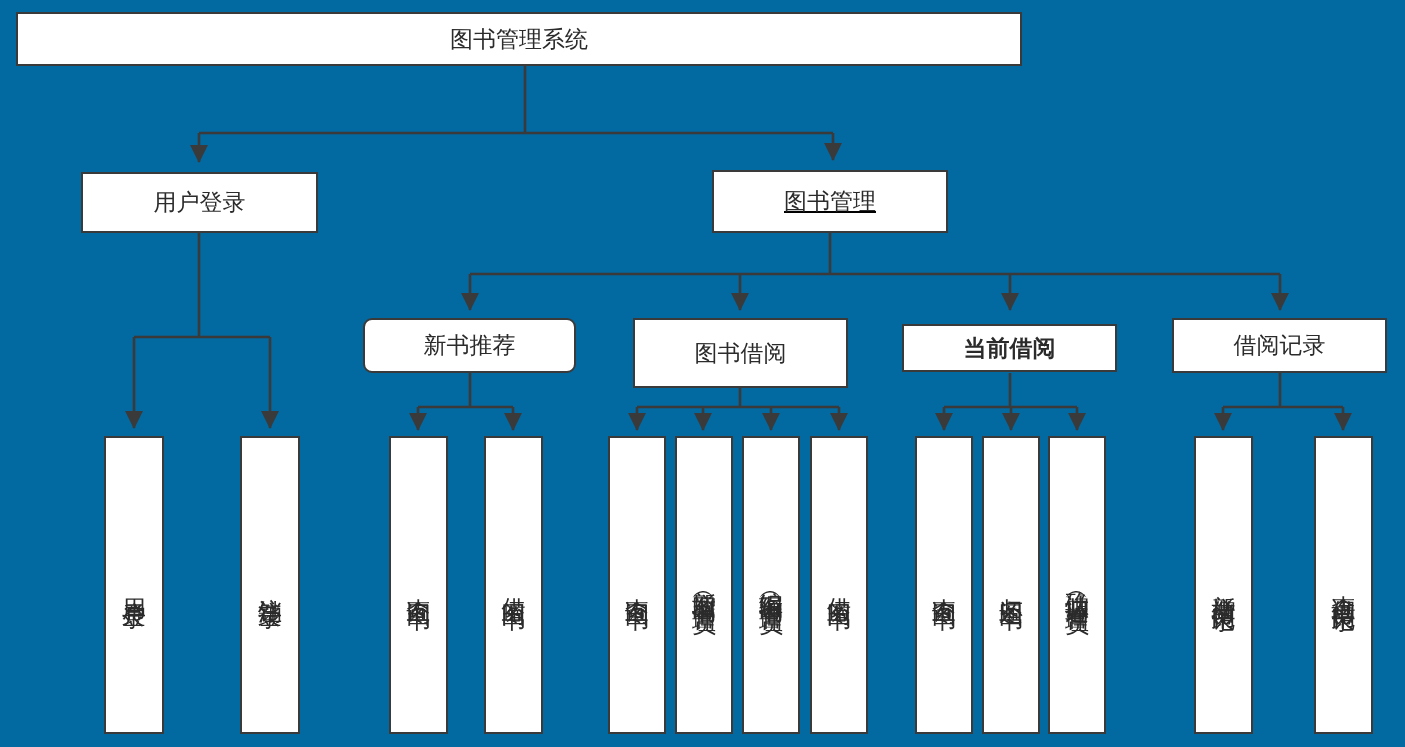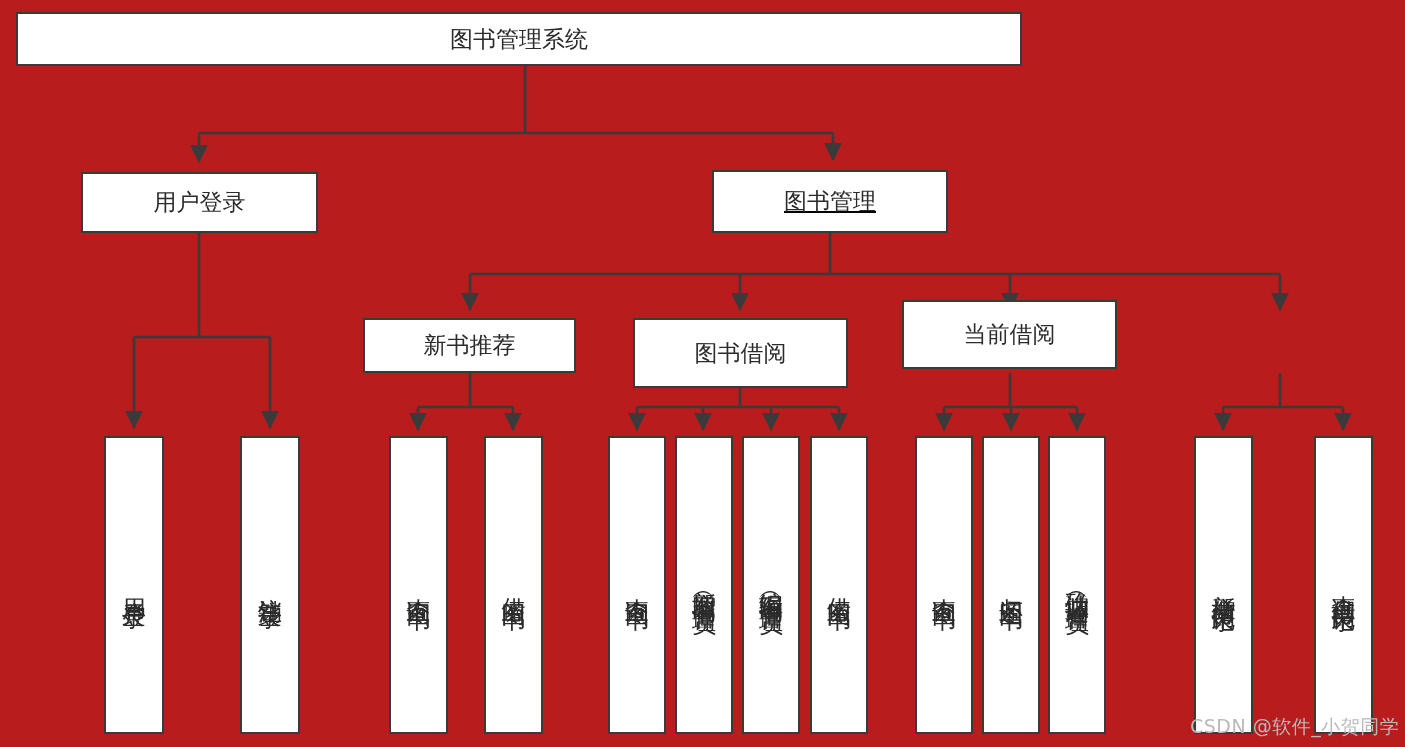--- a/index.html
+++ b/index.html
@@ -7,21 +7,21 @@
     padding: 0;
     background: #ffffff;
   }
   body {
     font-family: "DejaVu Sans", "Liberation Sans", sans-serif;
   }
   #canvas {
     position: relative;
     width: 1405px;
     height: 747px;
-    background: #b91c1c;
+    background: #0369a1;
     overflow: hidden;
   }
   svg#wires {
     position: absolute;
     left: 0;
     top: 0;
     width: 1405px;
     height: 747px;
   }
   .node {
@@ -124,28 +124,31 @@
     <span class="lbl">图书管理系统</span>
   </div>
 
   <div class="node horiz" style="left:81px; top:172px; width:237px; height:61px;">
     <span class="lbl">用户登录</span>
   </div>
   <div class="node horiz" style="left:712px; top:170px; width:236px; height:63px;text-decoration:underline;">
     <span class="lbl">图书管理</span>
   </div>
 
-  <div class="node horiz" style="left:363px; top:318px; width:213px; height:55px;">
+  <div class="node horiz" style="left:363px; top:318px; width:213px; height:55px;border-radius:9px;">
     <span class="lbl">新书推荐</span>
   </div>
   <div class="node horiz" style="left:633px; top:318px; width:215px; height:70px;">
     <span class="lbl">图书借阅</span>
   </div>
-  <div class="node horiz" style="left:902px; top:300px; width:215px; height:69px;">
+  <div class="node horiz" style="left:902px; top:324px; width:215px; height:48px;font-weight:bold;">
     <span class="lbl">当前借阅</span>
+  </div>
+  <div class="node horiz" style="left:1172px; top:318px; width:215px; height:55px;">
+    <span class="lbl">借阅记录</span>
   </div>
 
   <div class="node vert" style="left:104px; top:436px; width:60px; height:298px;">
     <span class="lbl">用户登录</span>
   </div>
   <div class="node vert" style="left:240px; top:436px; width:60px; height:298px;">
     <span class="lbl">注销登录</span>
   </div>
 
   <div class="node vert" style="left:389px; top:436px; width:59px; height:298px;">
@@ -178,15 +181,14 @@
     <span class="lbl">确认归还（管理员）</span>
   </div>
 
   <div class="node vert" style="left:1194px; top:436px; width:59px; height:298px;">
     <span class="lbl">新增借阅记录</span>
   </div>
   <div class="node vert" style="left:1314px; top:436px; width:59px; height:298px;">
     <span class="lbl">查询借阅记录</span>
   </div>
 
-  <div class="watermark" style="left:1190px; top:714px;">CSDN @软件_小贺同学</div>
 
 </div>
 
 </body></html>

